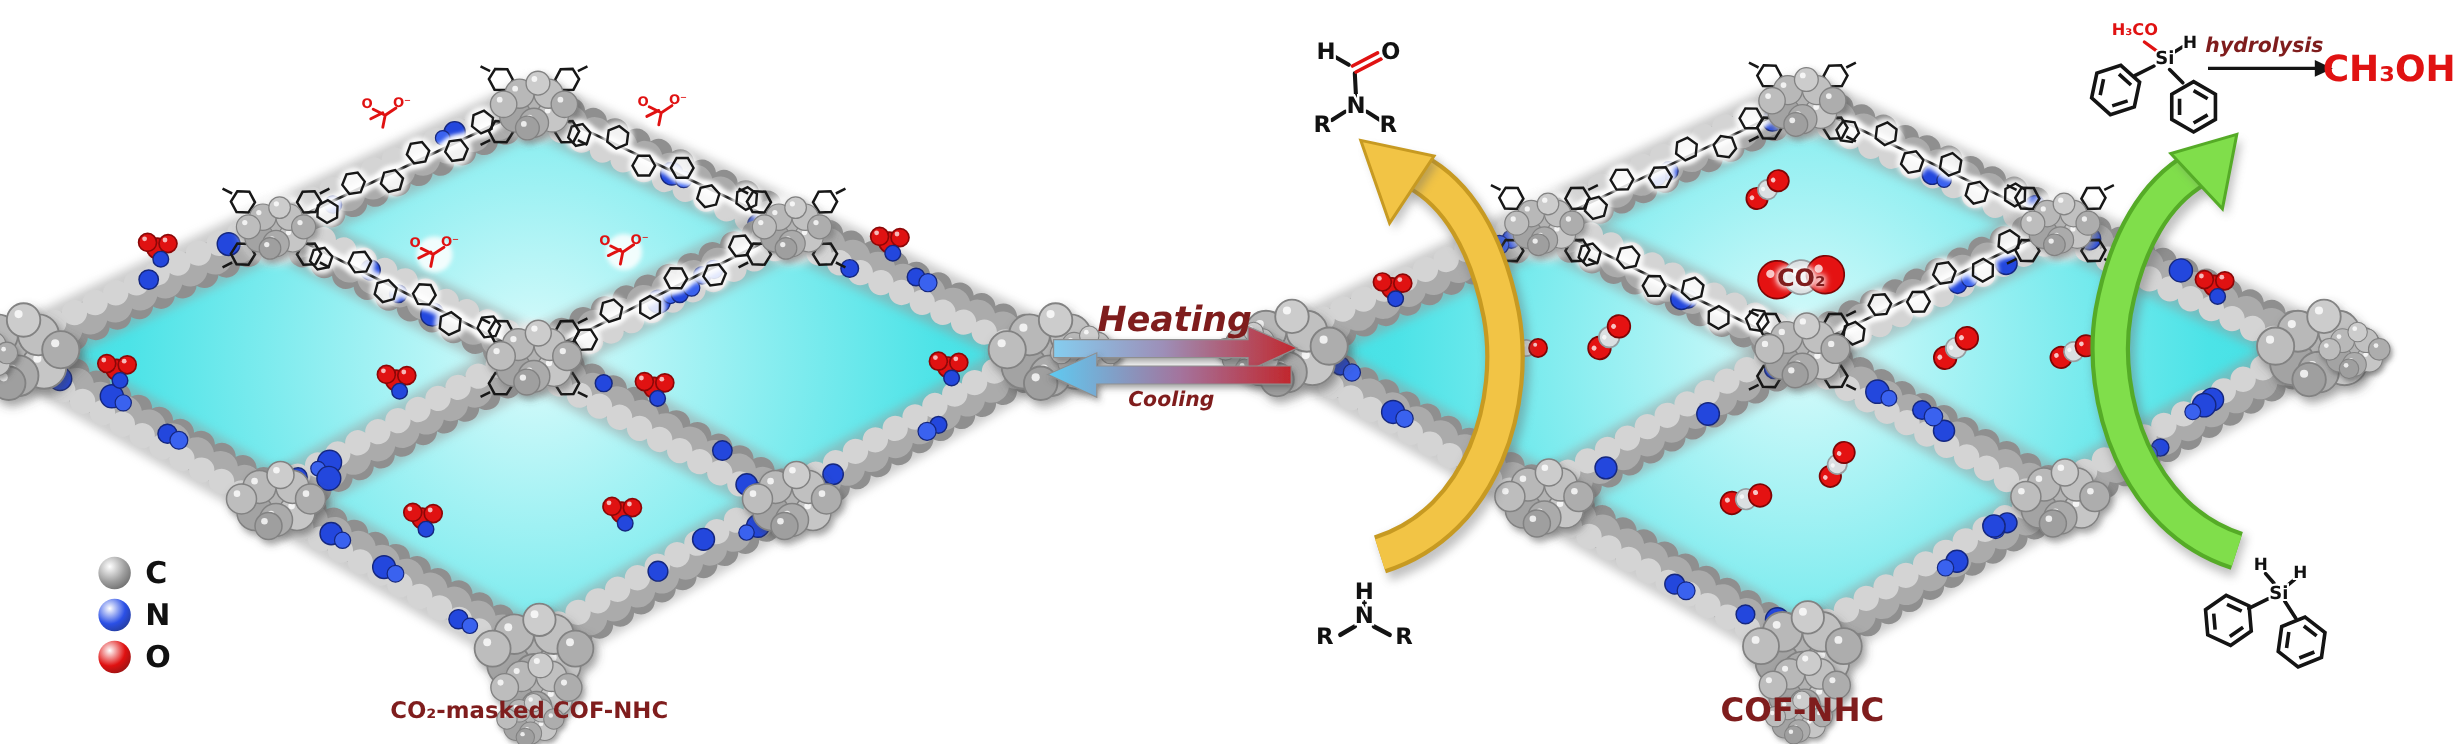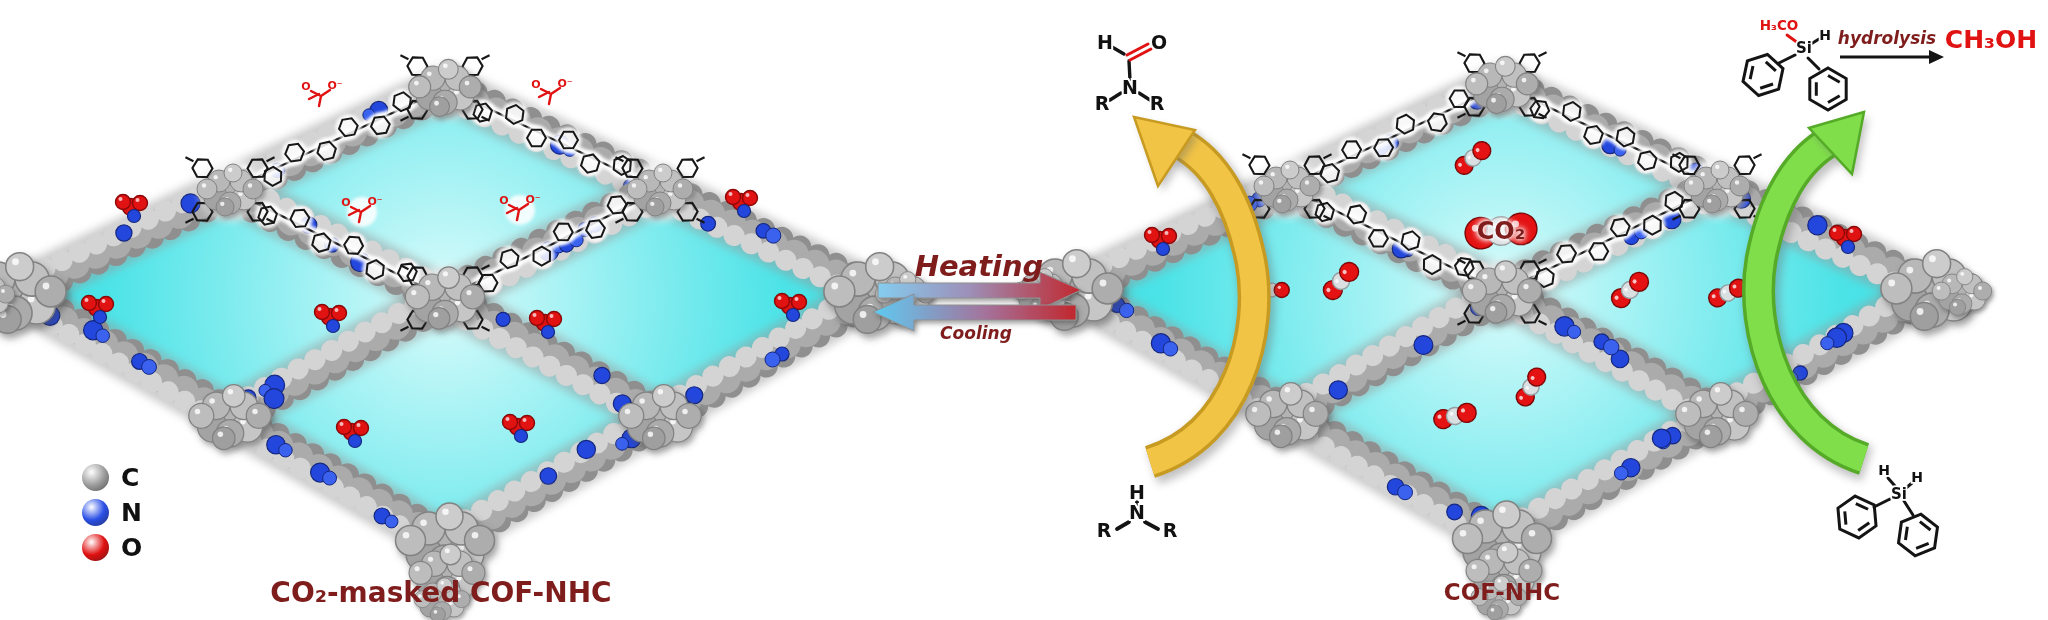--- a/index.html
+++ b/index.html
@@ -1372,26 +1372,26 @@
     </g>
     <g class="atom-label-sm">
       <text x="74" y="20">H</text>
       <text x="107" y="27">H</text>
       <text x="89" y="44" style="font-size:15px">Si</text>
     </g>
   </svg>
 
   <div class="lbl italic" style="left:979px;top:266px;font-size:29px">Heating</div>
   <div class="lbl italic" style="left:976px;top:333px;font-size:17px">Cooling</div>
-  <div class="lbl" style="left:441px;top:592px;font-size:28px">CO₂-masked COF-NHC</div>
-  <div class="lbl" style="left:1502px;top:592px;font-size:23px">COF-NHC</div>
+  <div class="lbl" style="left:441px;top:592px;font-size:19px">CO₂-masked COF-NHC</div>
+  <div class="lbl" style="left:1502px;top:592px;font-size:27px">COF-NHC</div>
   <div class="lbl italic" style="left:1887px;top:38px;font-size:17px">hydrolysis</div>
-  <div class="lbl red" style="left:1991px;top:39px;font-size:25px">CH₃OH</div>
+  <div class="lbl red" style="left:1991px;top:58px;font-size:30px">CH₃OH</div>
   <div class="lbl red" style="left:1779px;top:25px;font-size:13.5px">H₃CO</div>
-  <div class="lbl glow" style="left:1501px;top:231px;font-size:24px">CO₂</div>
+  <div class="lbl glow" style="left:1501px;top:231px;font-size:20px">CO₂</div>
 
   <div class="legend">
     <div class="legend-row">
       <span class="ball" style="background: radial-gradient(circle at 35% 30%, rgb(255, 255, 255), rgb(158, 158, 158) 50%, rgb(26, 26, 26) 135%);"></span>
       <span class="sym">C</span>
     </div>
     <div class="legend-row">
       <span class="ball" style="background: radial-gradient(circle at 35% 30%, rgb(255, 255, 255), rgb(43, 80, 230) 50%, rgb(26, 26, 26) 135%);"></span>
       <span class="sym">N</span>
     </div>

